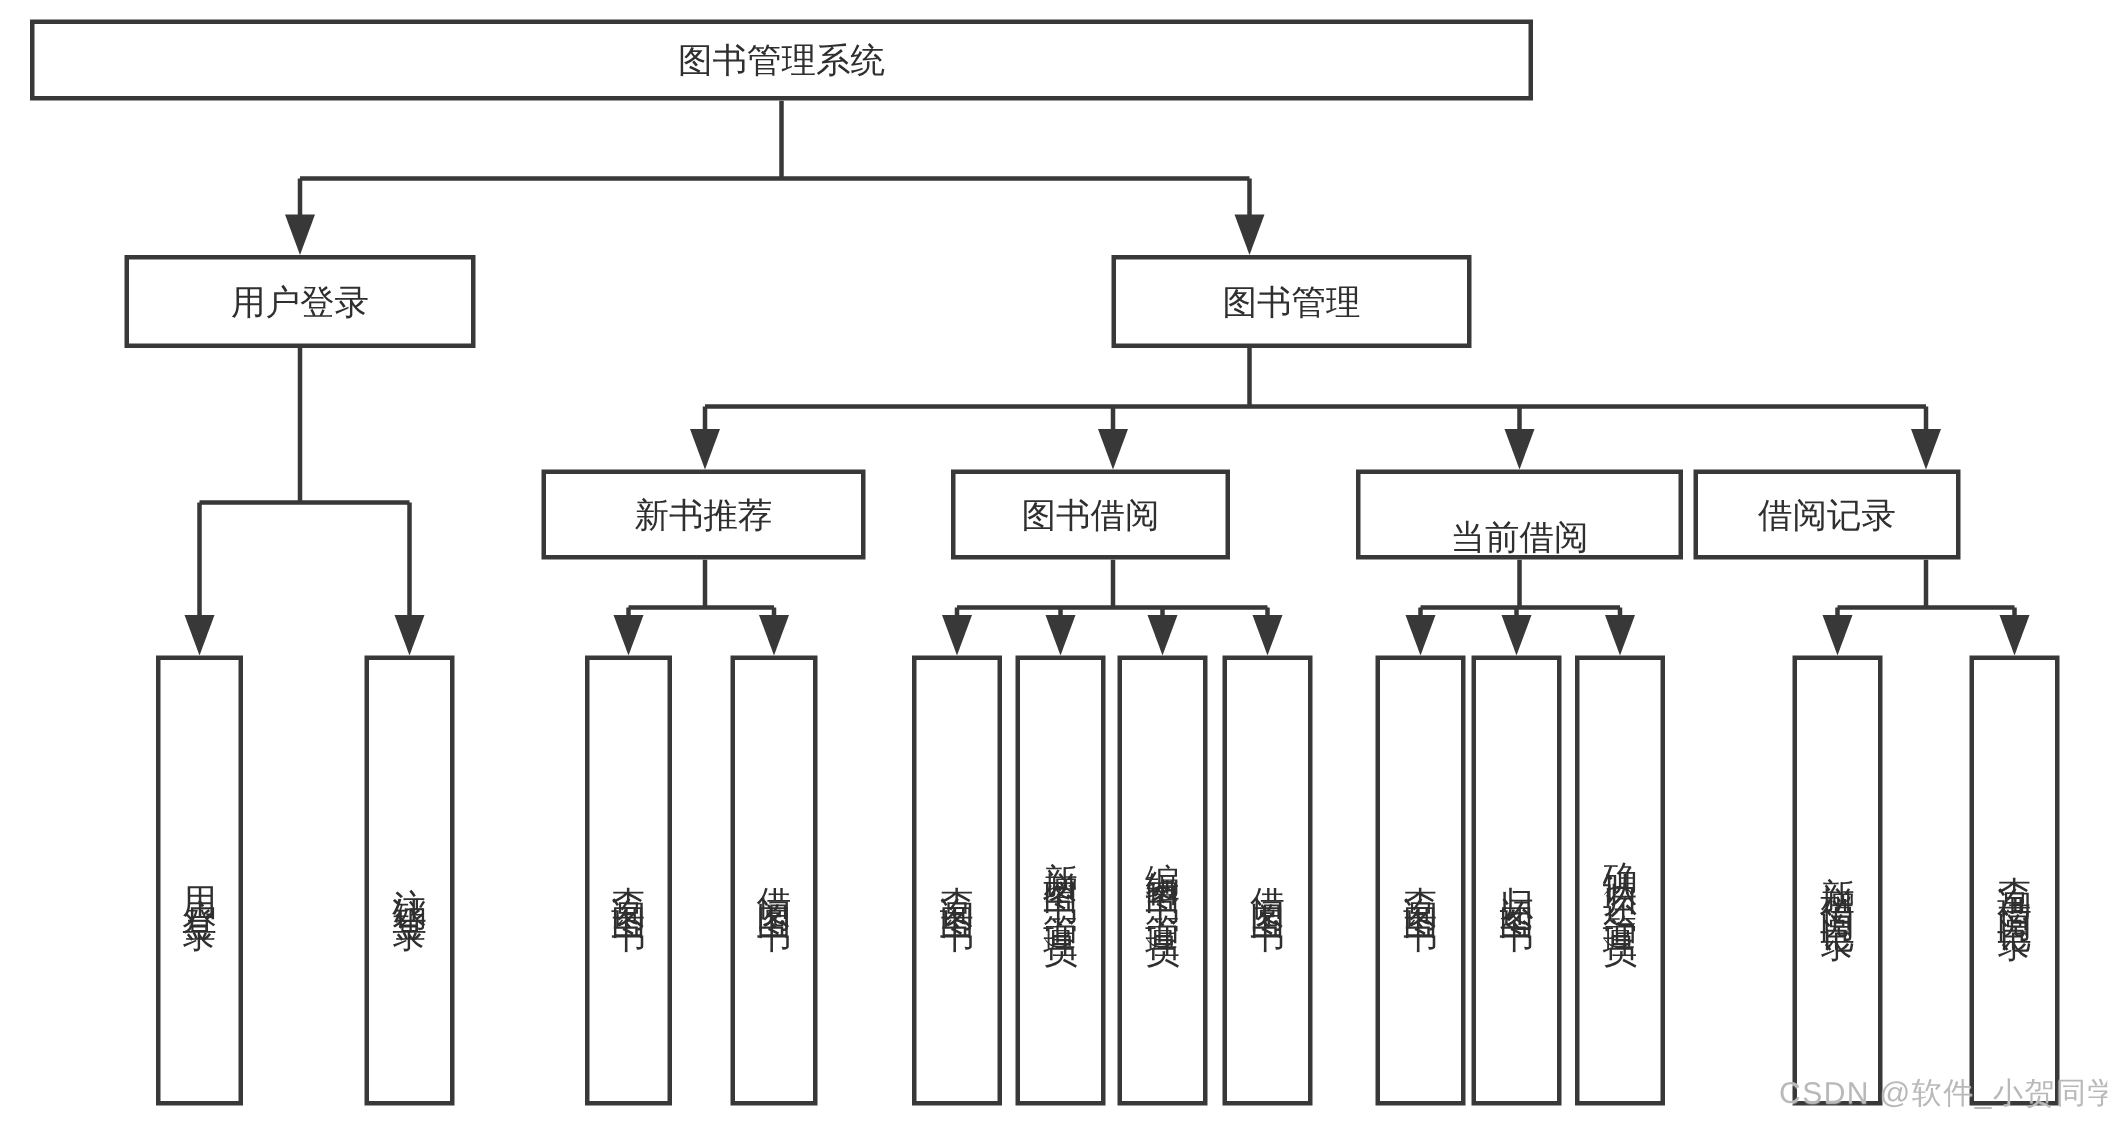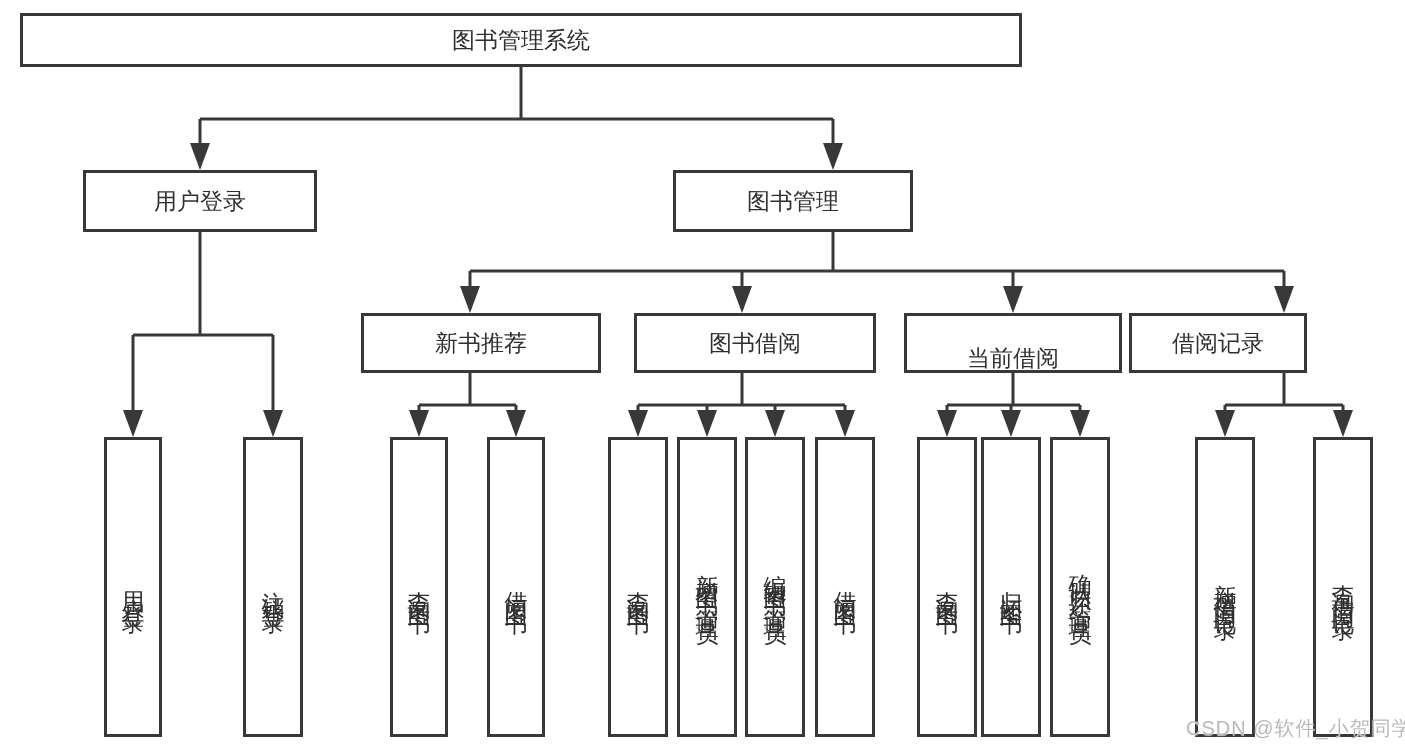--- a/index.html
+++ b/index.html
@@ -62,28 +62,28 @@
     </g>
   </svg>
 
   <div class="box" style="left:20px;top:13px;width:1002px;height:54px;">
     <span>图书管理系统</span>
   </div>
 
   <div class="box" style="left:83px;top:170px;width:234px;height:62px;">
     <span>用户登录</span>
   </div>
-  <div class="box" style="left:673px;top:170px;width:240px;height:62px;justify-content:center;">
+  <div class="box" style="left:741px;top:170px;width:240px;height:62px;justify-content:center;">
     <span>图书管理</span>
   </div>
 
-  <div class="box" style="left:361px;top:313px;width:240px;height:60px;">
+  <div class="box" style="left:361px;top:313px;width:216px;height:60px;">
     <span>新书推荐</span>
   </div>
-  <div class="box" style="left:634px;top:313px;width:242px;height:60px;">
+  <div class="box" style="left:634px;top:313px;width:186px;height:60px;">
     <span>图书借阅</span>
   </div>
   <div class="box" style="left:904px;top:313px;width:218px;height:60px;align-items:flex-end;">
     <span>当前借阅</span>
   </div>
   <div class="box" style="left:1129px;top:313px;width:178px;height:60px;">
     <span>借阅记录</span>
   </div>
 
   <div class="box" style="left:104px;top:437px;width:58px;height:300px;">

